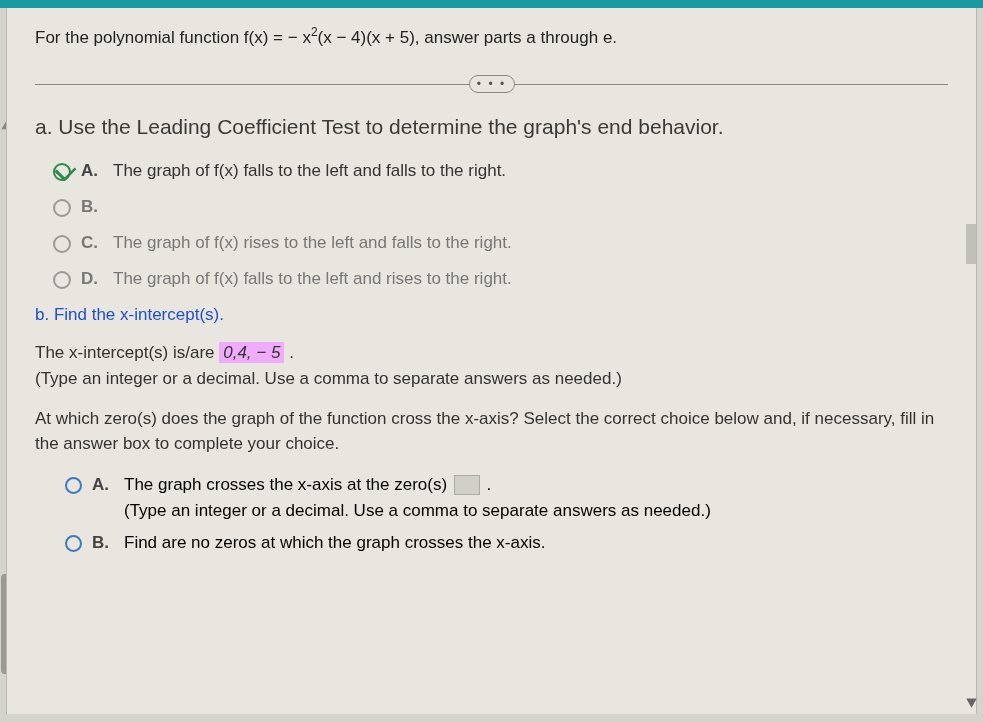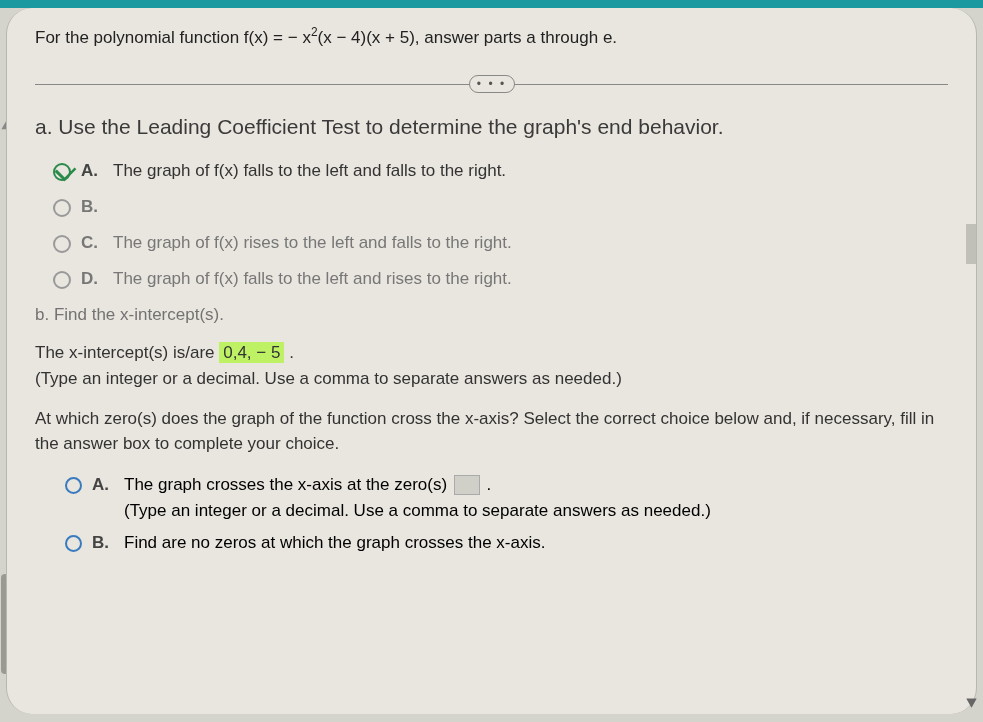--- a/index.html
+++ b/index.html
@@ -16,21 +16,20 @@
     background: #1a9aa0;
   }
   .page {
     background: #e8e6de;
     margin: 0 6px;
     padding: 16px 28px 20px 28px;
     min-height: 706px;
     position: relative;
     border-left: 1px solid #b8b6ae;
     border-right: 1px solid #b8b6ae;
-    border-radius: 26px;
   }
   .question-text {
     font-size: 17px;
     color: #222;
     line-height: 1.4;
   }
   .hr-container {
     position: relative;
     margin: 26px 0 22px 0;
     height: 18px;
@@ -102,31 +101,32 @@
   .choice-letter {
     font-weight: bold;
     color: #444;
     min-width: 22px;
   }
   .choice-text { color: #333; text-align: center; }
   .choice.muted .choice-letter,
   .choice.muted .choice-text { color: #777; }
   .sub-label {
     font-size: 17px;
-    color: #737373;
+    color: #1d4ed8;
     margin: 14px 0 18px 0;
   }
   .answer-line {
     font-size: 17px;
     color: #333;
     margin-bottom: 6px;
   }
   .highlight {
-    background: #bef264;
+    background: #f0abfc;
     padding: 1px 4px;
+    font-style: italic;
   }
   .instruction {
     font-size: 17px;
     color: #333;
     margin-bottom: 18px;
   }
   .body-text {
     font-size: 17px;
     color: #333;
     line-height: 1.45;

